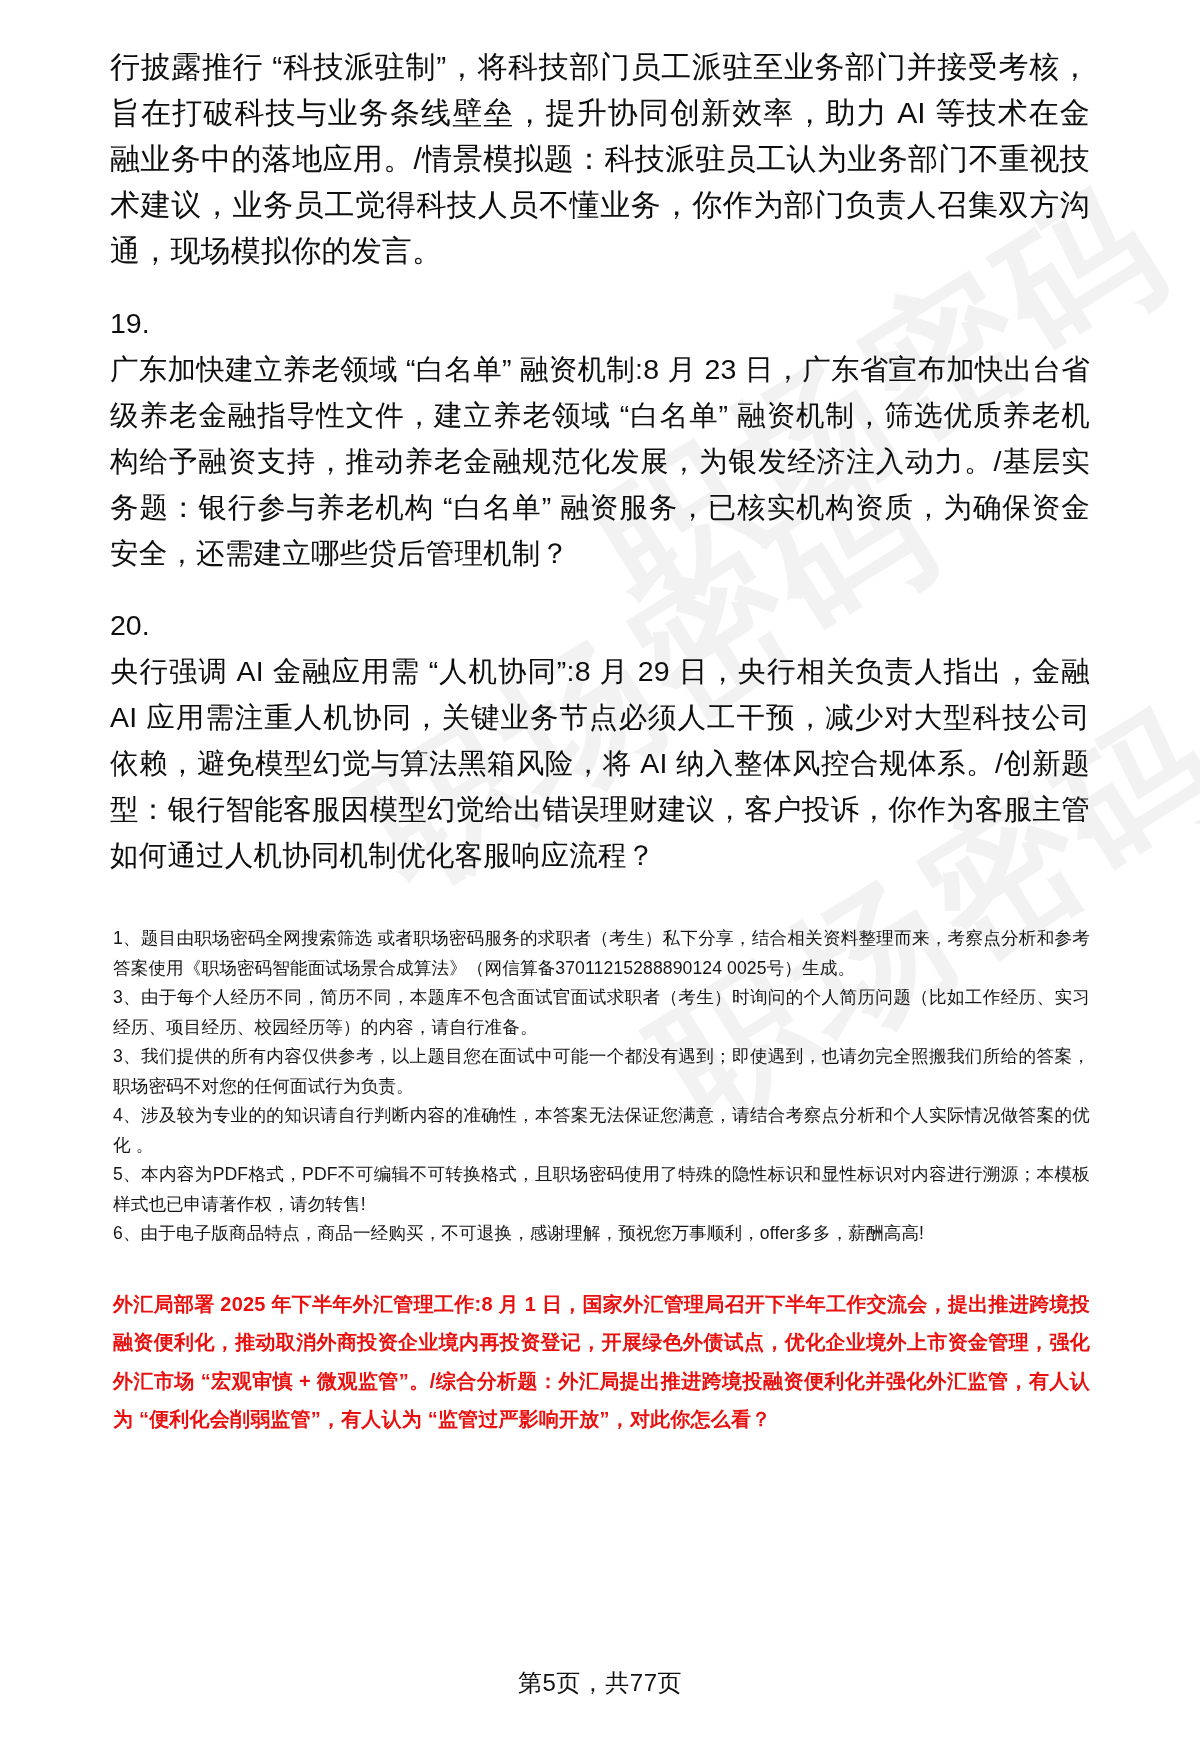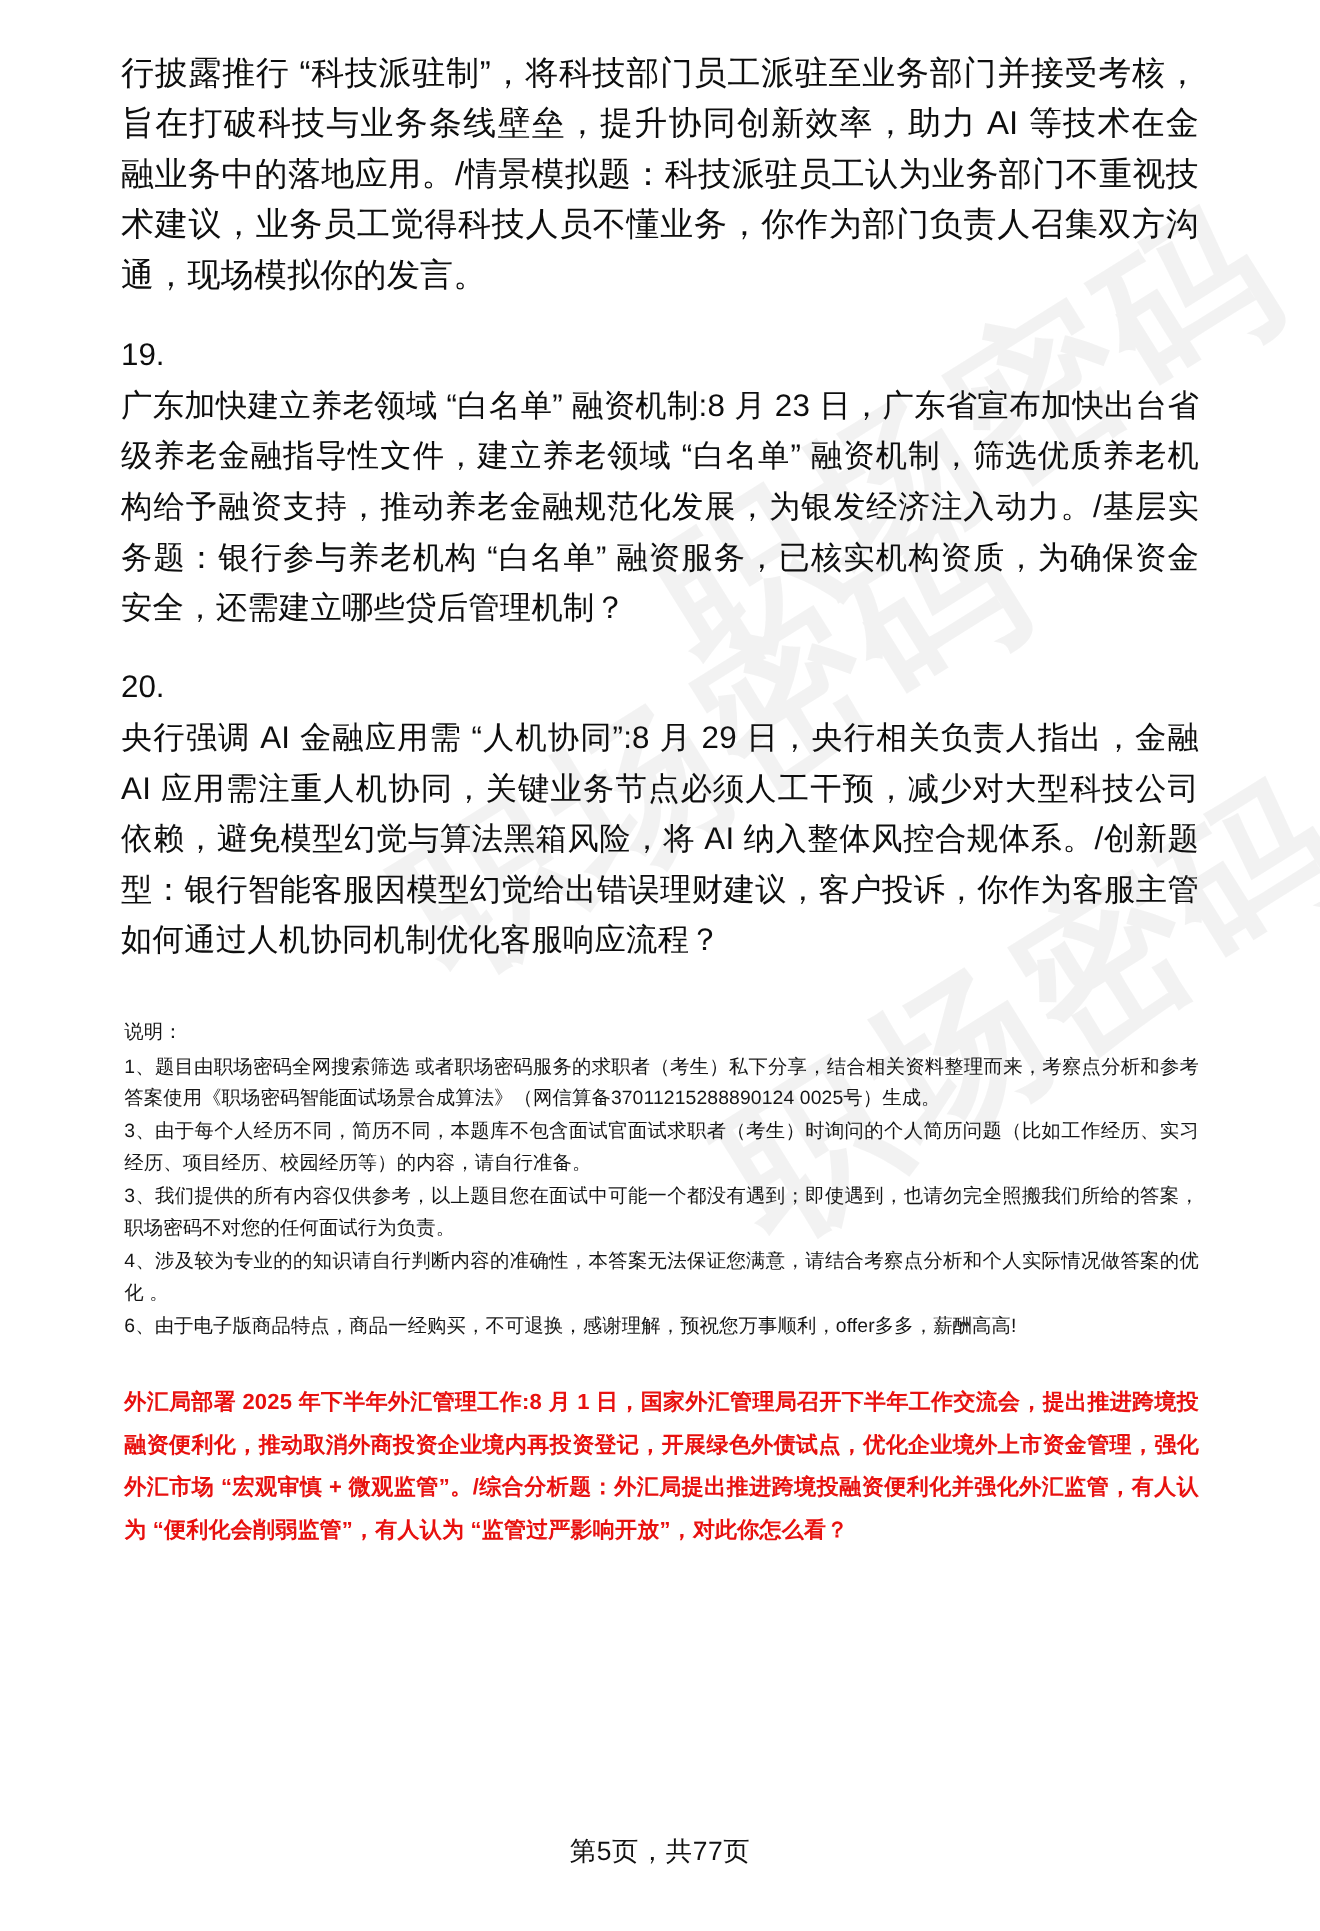--- a/index.html
+++ b/index.html
@@ -150,25 +150,25 @@
       <div class="qnum">19.</div>
       <div class="qtext">广东加快建立养老领域 “白名单” 融资机制:8 月 23 日，广东省宣布加快出台省级养老金融指导性文件，建立养老领域 “白名单” 融资机制，筛选优质养老机构给予融资支持，推动养老金融规范化发展，为银发经济注入动力。/基层实务题：银行参与养老机构 “白名单” 融资服务，已核实机构资质，为确保资金安全，还需建立哪些贷后管理机制？</div>
     </div>
 
     <div class="qitem">
       <div class="qnum">20.</div>
       <div class="qtext">央行强调 AI 金融应用需 “人机协同”:8 月 29 日，央行相关负责人指出，金融 AI 应用需注重人机协同，关键业务节点必须人工干预，减少对大型科技公司依赖，避免模型幻觉与算法黑箱风险，将 AI 纳入整体风控合规体系。/创新题型：银行智能客服因模型幻觉给出错误理财建议，客户投诉，你作为客服主管如何通过人机协同机制优化客服响应流程？</div>
     </div>
 
     <div class="notes">
-      <p class="note-title">说明：</p>
       <p>1、题目由职场密码全网搜索筛选 或者职场密码服务的求职者（考生）私下分享，结合相关资料整理而来，考察点分析和参考答案使用《职场密码智能面试场景合成算法》（网信算备37011215288890124 0025号）生成。</p>
       <p>3、由于每个人经历不同，简历不同，本题库不包含面试官面试求职者（考生）时询问的个人简历问题（比如工作经历、实习经历、项目经历、校园经历等）的内容，请自行准备。</p>
       <p>3、我们提供的所有内容仅供参考，以上题目您在面试中可能一个都没有遇到；即使遇到，也请勿完全照搬我们所给的答案，职场密码不对您的任何面试行为负责。</p>
       <p>4、涉及较为专业的的知识请自行判断内容的准确性，本答案无法保证您满意，请结合考察点分析和个人实际情况做答案的优化 。</p>
+      <p>5、本内容为PDF格式，PDF不可编辑不可转换格式，且职场密码使用了特殊的隐性标识和显性标识对内容进行溯源；本模板样式也已申请著作权，请勿转售!</p>
       <p>6、由于电子版商品特点，商品一经购买，不可退换，感谢理解，预祝您万事顺利，offer多多，薪酬高高!</p>
     </div>
 
     <div class="red-block" style="color: rgb(232, 17, 15);">外汇局部署 2025 年下半年外汇管理工作:8 月 1 日，国家外汇管理局召开下半年工作交流会，提出推进跨境投融资便利化，推动取消外商投资企业境内再投资登记，开展绿色外债试点，优化企业境外上市资金管理，强化外汇市场 “宏观审慎 + 微观监管”。/综合分析题：外汇局提出推进跨境投融资便利化并强化外汇监管，有人认为 “便利化会削弱监管”，有人认为 “监管过严影响开放”，对此你怎么看？</div>
 
   </div>
 
   <div class="footer">第5页，共77页</div>
 
 </div>

